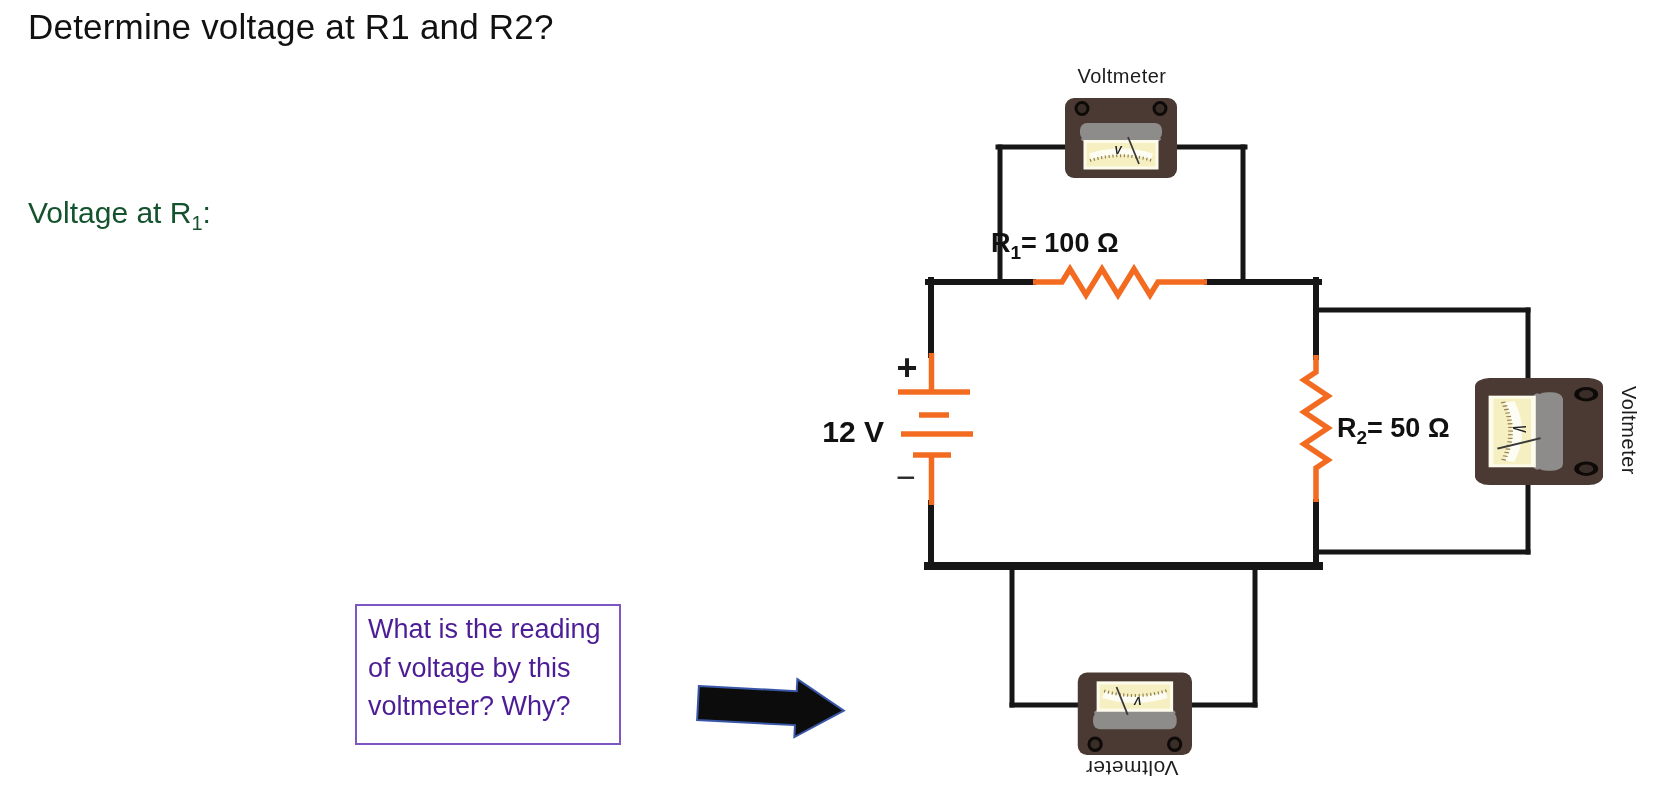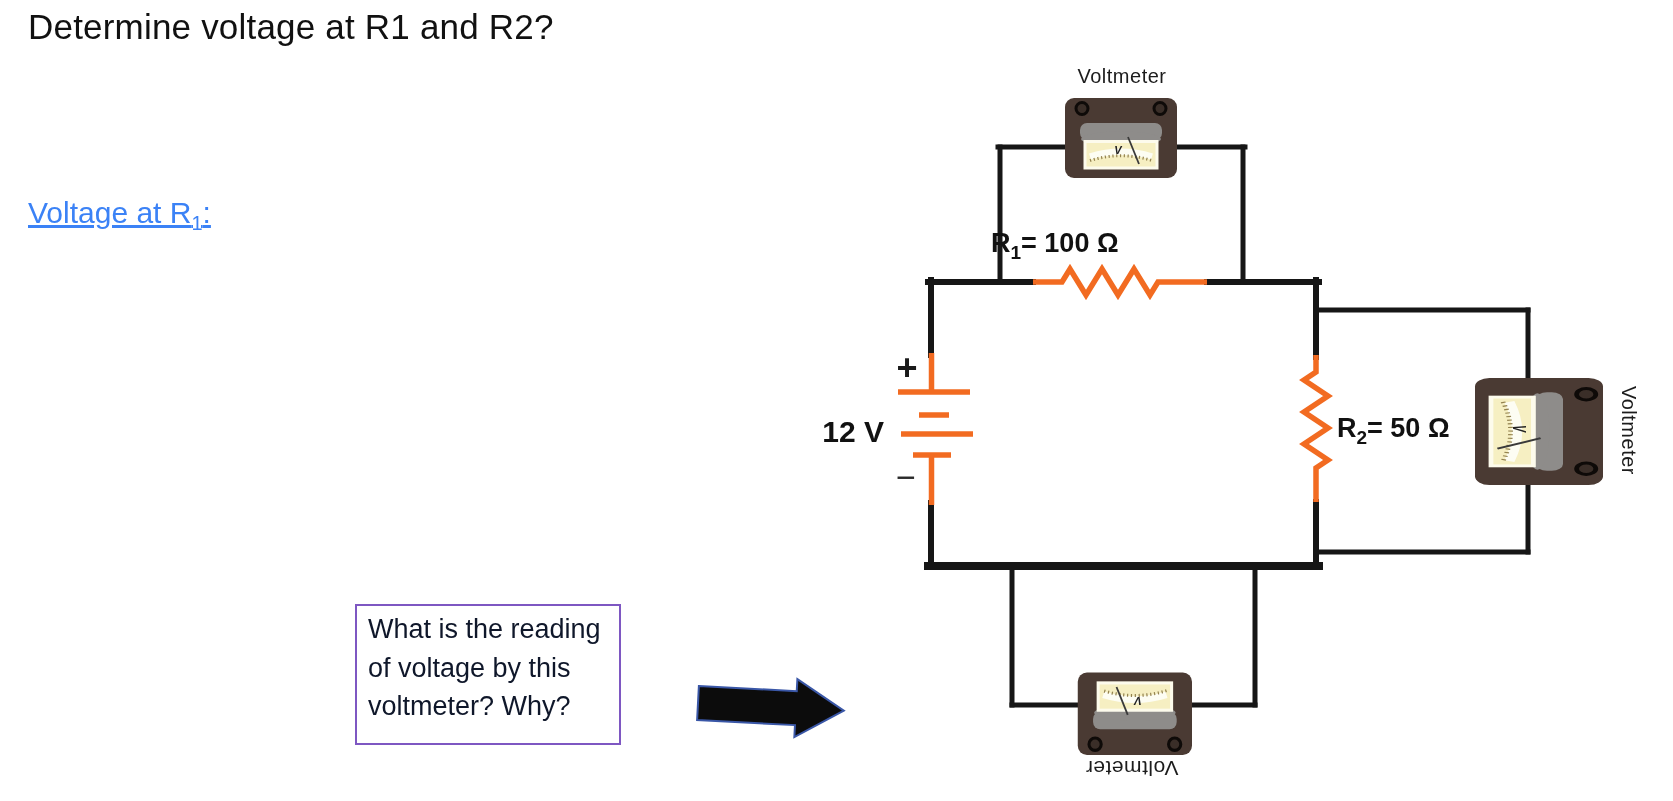--- a/index.html
+++ b/index.html
@@ -1,26 +1,26 @@
 <!DOCTYPE html>
 <html><head>
 <meta charset="utf-8">
 <style>
   html,body{margin:0;padding:0;background:#ffffff;}
   .page{position:relative;width:1673px;height:801px;background:#ffffff;overflow:hidden;
         font-family:"Liberation Sans",sans-serif;color:#141414;}
   .page-title{position:absolute;left:28px;top:7px;font-size:35px;font-weight:400;
         letter-spacing:0.2px;color:#111;}
-  .vlabel{position:absolute;left:28px;font-size:30px;color:#3b82f6;text-decoration:underline;}
+  .vlabel{position:absolute;left:28px;font-size:30px;color:#14532d;}
   .vlabel sub{font-size:20px;line-height:0;}
   .vlabel.r1{top:196px;}
   .vlabel.r2{top:372px;}
   .qbox{position:absolute;left:355px;top:604px;width:266px;height:141px;
         box-sizing:border-box;border:2px solid #7e57c2;background:#fff;
-        padding:4px 5px 4px 11px;font-size:27px;line-height:38.5px;color:#0f172a;}
+        padding:4px 5px 4px 11px;font-size:27px;line-height:38.5px;color:#4c1d95;}
   svg.circuit{position:absolute;left:0;top:0;}
   text{font-family:"Liberation Sans",sans-serif;}
 </style>
 </head>
 <body>
 
 <div class="page">
 
   <div class="page-title">Determine voltage at R1 and R2?</div>
 

